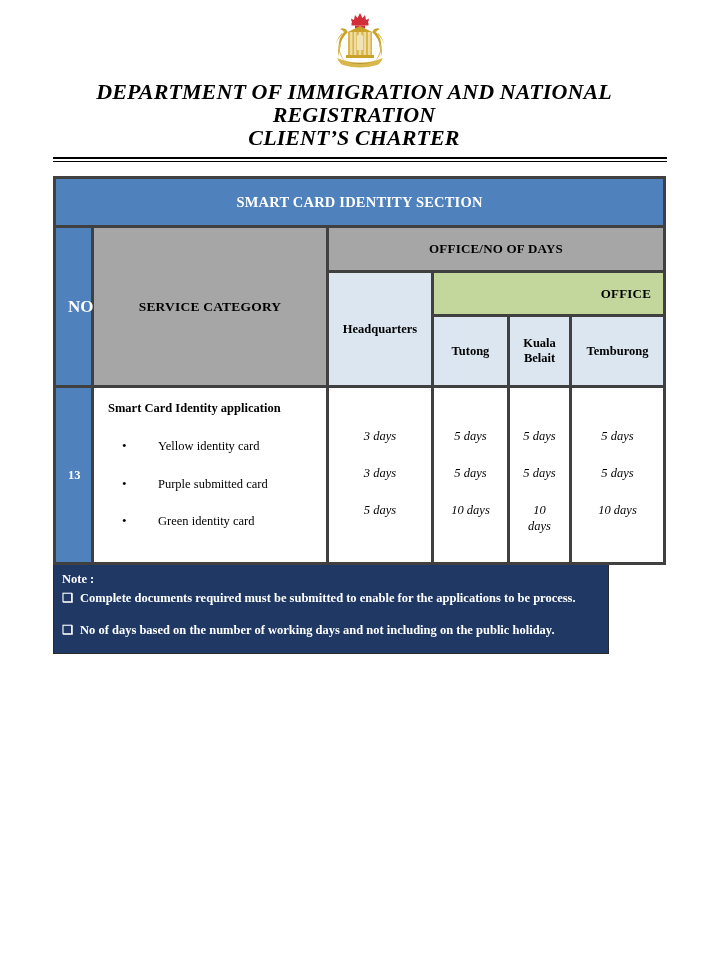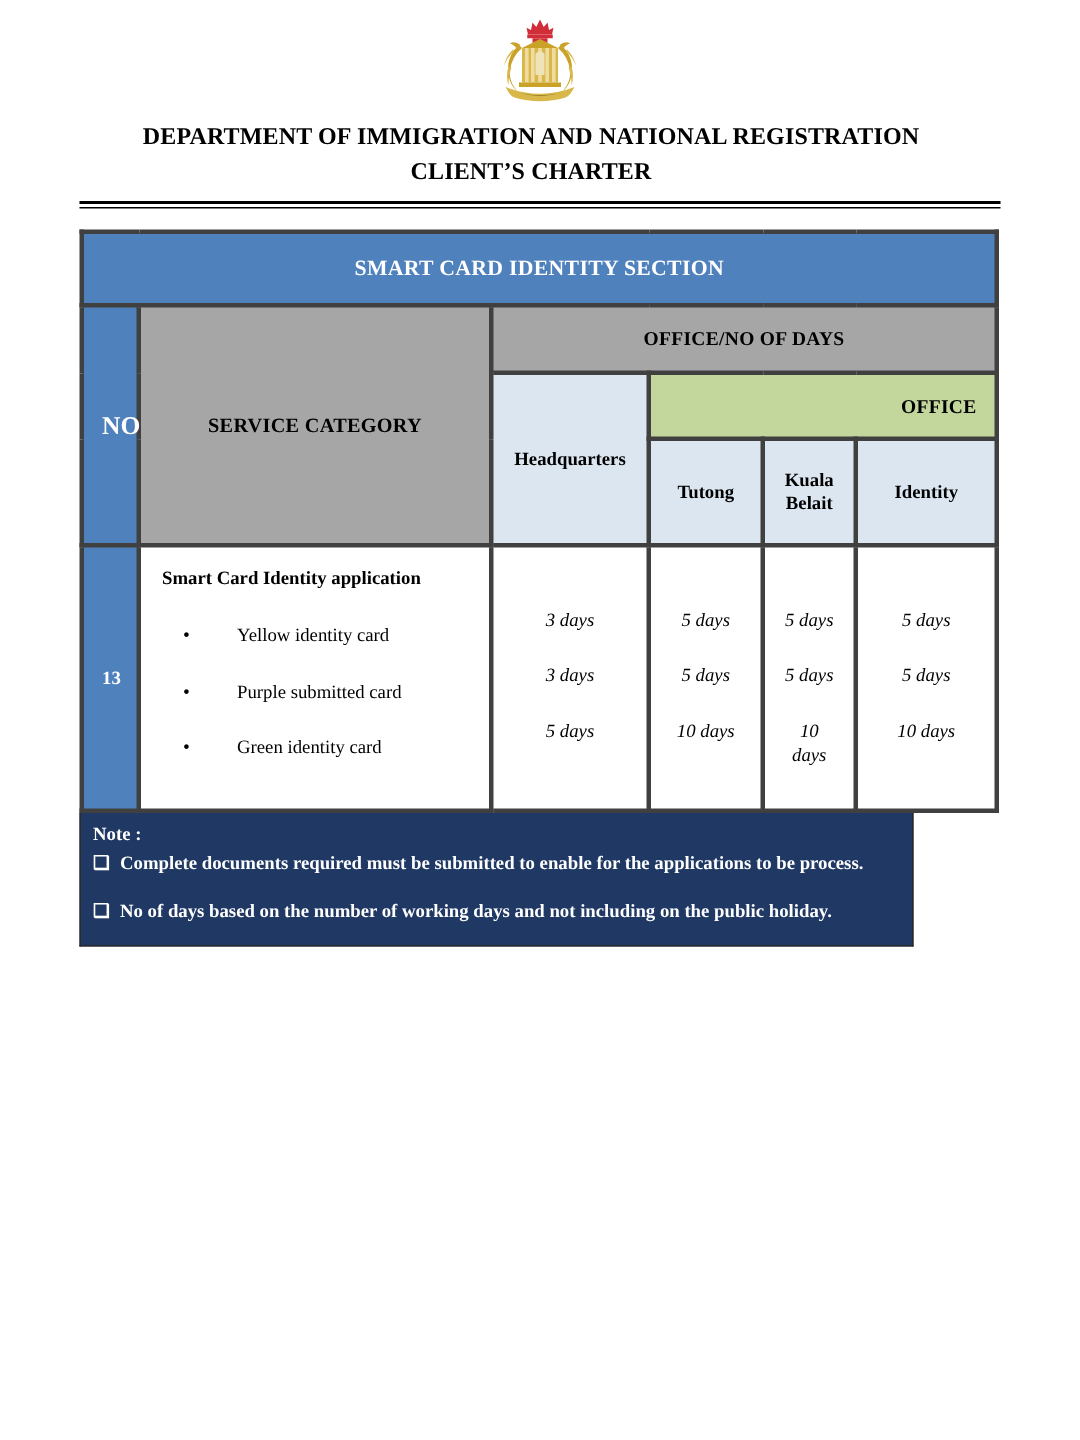--- a/index.html
+++ b/index.html
@@ -27,21 +27,22 @@
   .crest {
     display: inline-block;
     width: 66px;
     height: 62px;
   }
 
   
   .doc-title {
     text-align: center;
     font-weight: bold;
-    font-size: 16px;
+    font-style: italic;
+    font-size: 22px;
     line-height: 23px;
     letter-spacing: 0.1px;
     padding: 8px 52px 0 40px;
   }
   .title-rule {
     margin: 8px 53px 0 53px;
     border-top: 2px solid #000;
     border-bottom: 1px solid #000;
     height: 2px;
   }
@@ -259,21 +260,21 @@
         <td class="cell-servicecat" rowspan="3">SERVICE CATEGORY</td>
         <td class="band-officedays" colspan="4">OFFICE/NO OF DAYS</td>
       </tr>
       <tr>
         <td class="cell-hq" rowspan="2">Headquarters</td>
         <td class="band-office" colspan="3">OFFICE</td>
       </tr>
       <tr>
         <td class="cell-branch" style="height:44px">Tutong</td>
         <td class="cell-branch">Kuala Belait</td>
-        <td class="cell-branch">Identity</td>
+        <td class="cell-branch">Temburong</td>
       </tr>
 
       <tr>
         <td class="cell-num">13</td>
         <td class="svc-cell">
           <div class="svc-heading">Smart Card Identity application</div>
           <ul class="svc-list">
             <li>
               <span class="bul">•</span>
               <span>Yellow identity card</span>

